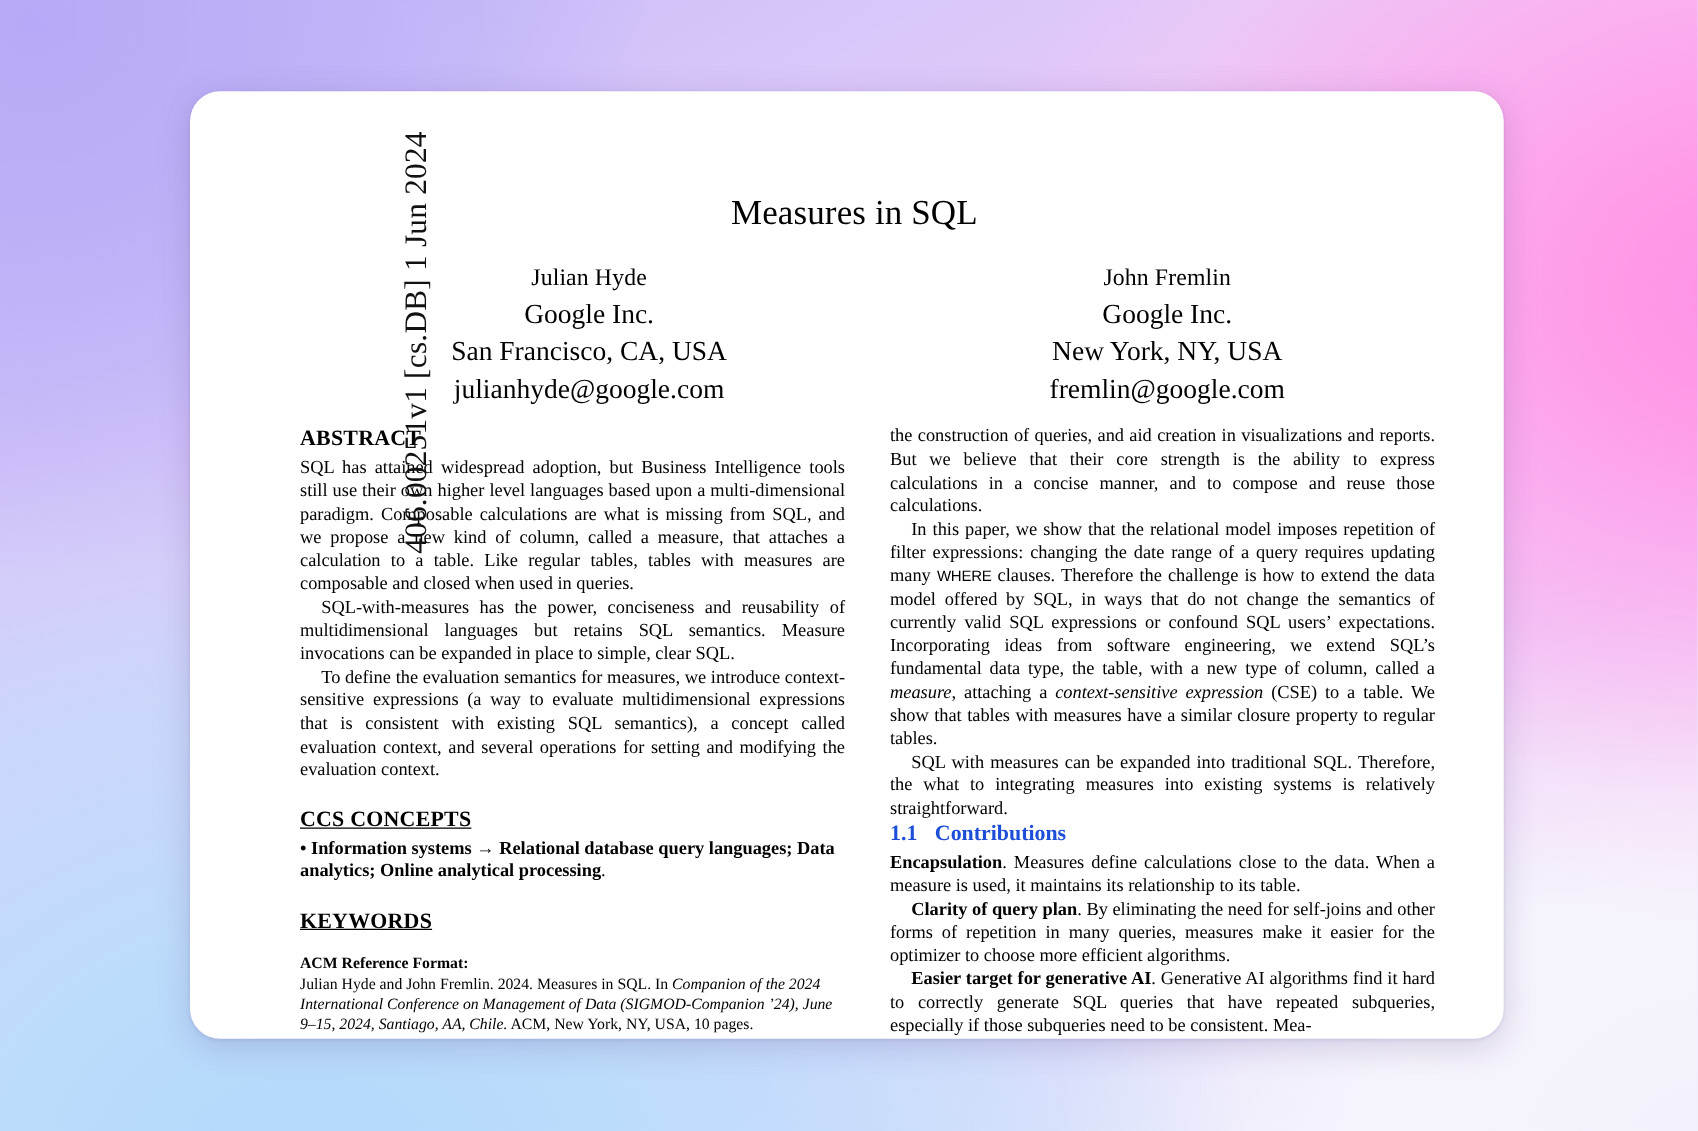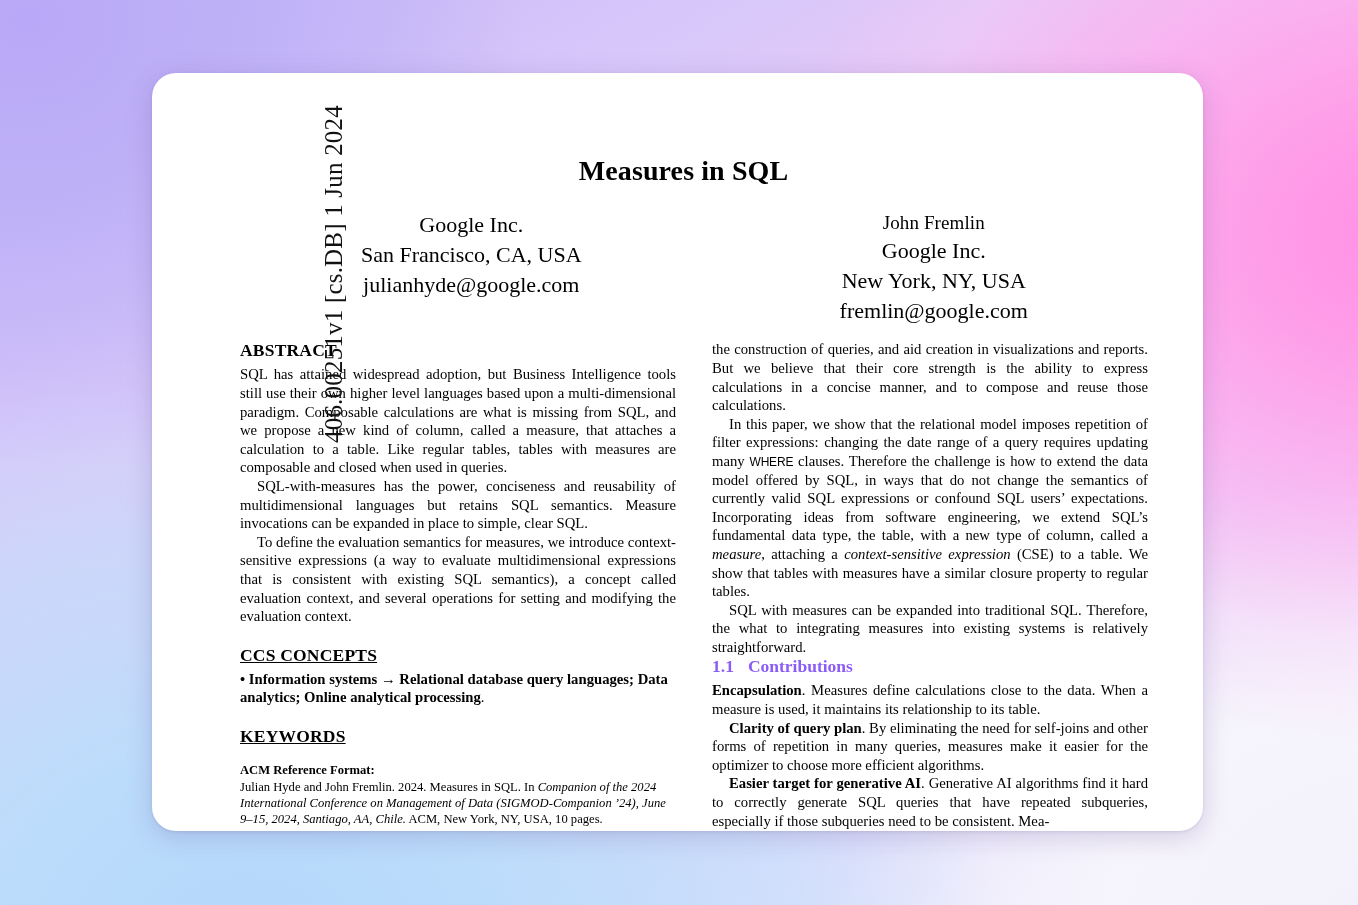--- a/index.html
+++ b/index.html
@@ -65,21 +65,21 @@
     position: absolute;
     left: 0; top: 0;
     width: 510px;
     text-align: left;
   }
 
   
   .title {
     text-align: center;
     font-size: 28px;
-    font-weight: bold;
+    font-weight: normal;
     color: #000;
     margin: 0;
     padding-top: 82px;
     letter-spacing: 0.1px;
     font-family: "Liberation Serif", serif;
     padding-left: 12px;
   }
 
   .authors {
     display: flex;
@@ -122,21 +122,21 @@
     letter-spacing: 0.2px;
     color: #000;
     font-family: "Liberation Serif", serif;
   }
   h2.sec-head.spaced { margin-top: 19px; text-decoration: underline; }
 
   h3.num-head {
     font-size: 17.5px;
     font-weight: bold;
     margin: 0 0 4px 0;
-    color: #8b5cf6;
+    color: #1d4ed8;
     font-family: "Liberation Serif", serif;
   }
   h3.num-head .numpart { margin-right: 14px; }
 
   p.body {
     font-size: 14.7px;
     line-height: 1.265;
     margin: 0;
     text-align: justify;
     color: #000;
@@ -169,20 +169,21 @@
   <div class="paper-inner">
 
     <div class="arxiv-stamp">
       <span>406.00251v1  [cs.DB]  1 Jun 2024</span>
     </div>
 
     <h1 class="title">Measures in SQL</h1>
 
     <div class="authors">
       <div class="author-block">
+        <div class="author-name">Julian Hyde</div>
         <div class="author-line">Google Inc.</div>
         <div class="author-line">San Francisco, CA, USA</div>
         <div class="author-line">julianhyde@google.com</div>
       </div>
       <div class="author-block">
         <div class="author-name">John Fremlin</div>
         <div class="author-line">Google Inc.</div>
         <div class="author-line">New York, NY, USA</div>
         <div class="author-line">fremlin@google.com</div>
       </div>

